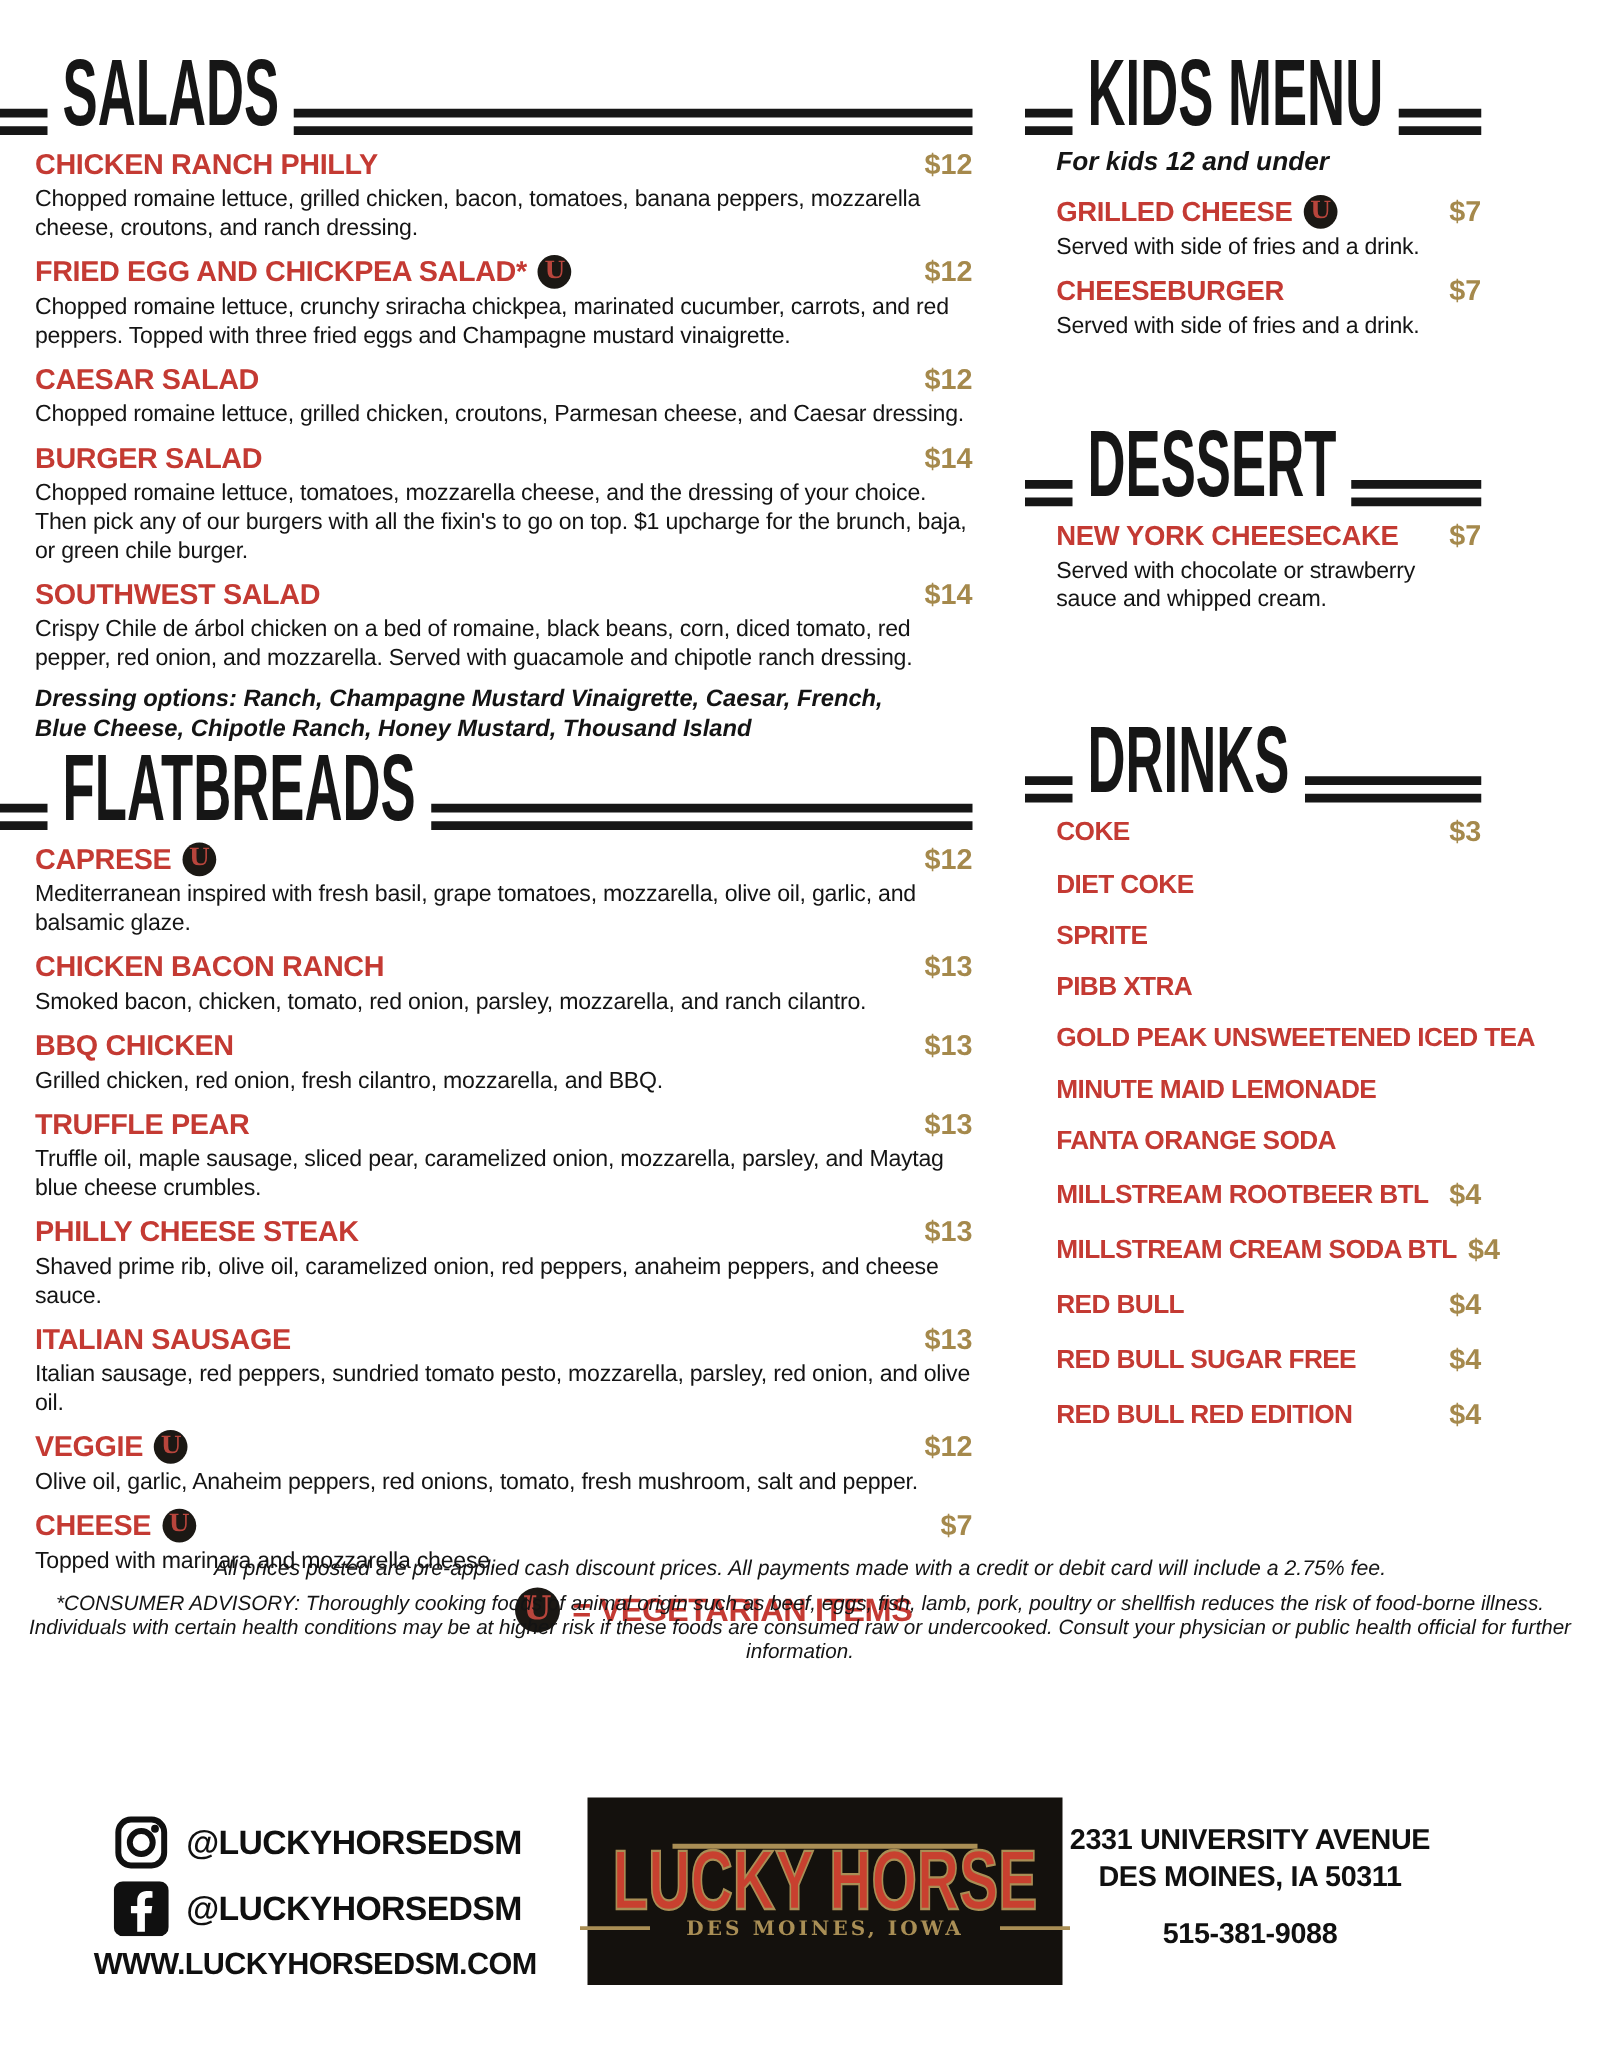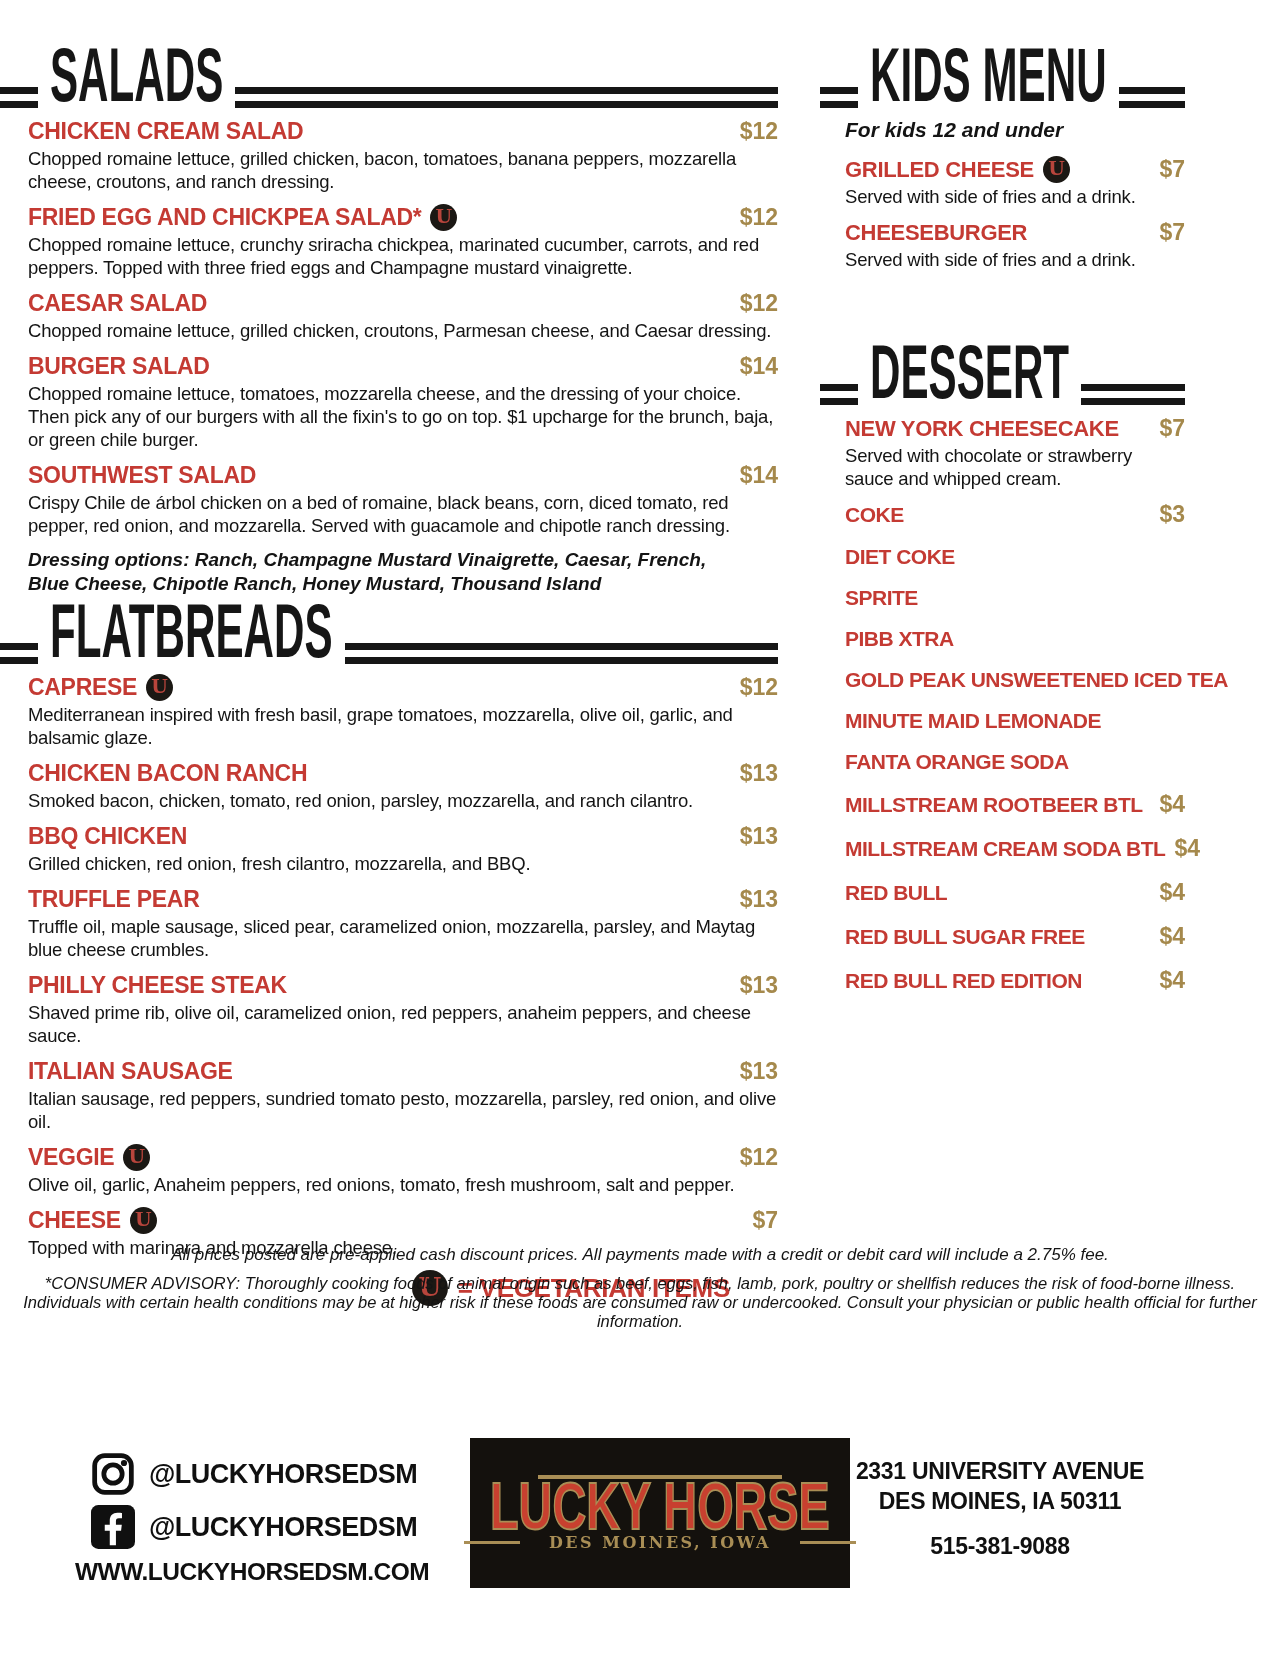--- a/index.html
+++ b/index.html
@@ -103,21 +103,21 @@
   <div class="shead">
     <div class="rule rule-short"></div>
     <span class="sec-title squeeze" style="transform: scale(0.68, 1.22); transform-origin: left 55%; margin-right: -81.57px;">SALADS</span>
     <div class="rule rule-long"></div>
   </div>
 
   <div>
 
       <div class="item">
         <div class="nrow">
-          <span class="iname">CHICKEN CREAM SALAD</span>
+          <span class="iname">CHICKEN RANCH PHILLY</span>
 
           <span class="iprice">$12</span>
         </div>
         <div class="idesc">Chopped romaine lettuce, grilled chicken, bacon, tomatoes, banana peppers, mozzarella cheese, croutons, and ranch dressing.</div>
       </div>
 
       <div class="item">
         <div class="nrow">
           <span class="iname">FRIED EGG AND CHICKPEA SALAD*</span>
           <span class="hshoe">U</span>
@@ -285,20 +285,25 @@
       <div class="item">
         <div class="nrow">
           <span class="iname">NEW YORK CHEESECAKE</span>
 
           <span class="iprice">$7</span>
         </div>
         <div class="idesc">Served with chocolate or strawberry sauce and whipped cream.</div>
       </div>
     </div>
 
+  <div class="shead mt-drinks">
+    <div class="rule rule-short"></div>
+    <span class="sec-title squeeze" style="transform: scale(0.68, 1.22); transform-origin: left 55%; margin-right: -76.06px;">DRINKS</span>
+    <div class="rule rule-long"></div>
+  </div>
 
   <div class="drinks-list">
 
       <div class="item">
         <div class="nrow">
           <span class="iname">COKE</span>
           <span class="iprice">$3</span>
         </div>
       </div>
 

